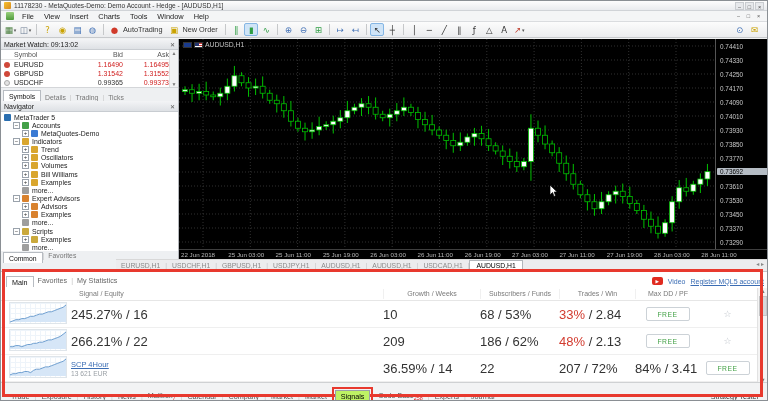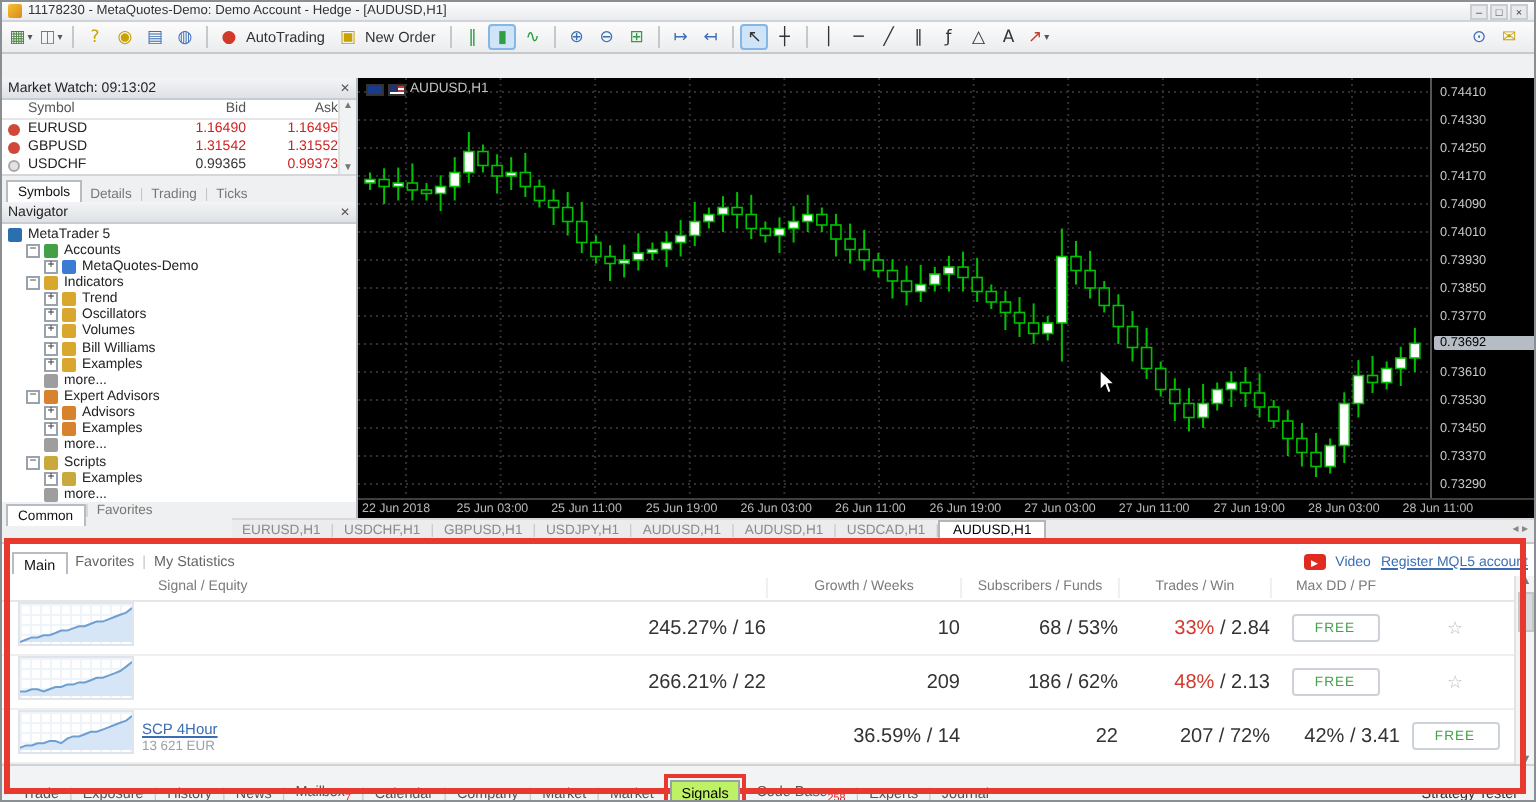--- a/index.html
+++ b/index.html
@@ -89,21 +89,21 @@
   .sigrid{display:grid;grid-template-columns:70px 1fr 97px 79px 76px 65px 55px 14px;align-items:center;}
   .sig-header{height:14px;font-size:7px;color:#7a7a7a;border-bottom:1px solid #e6e6e6;}
   .sig-header .c{text-align:center;border-left:1px solid #f0f0f0;height:10px;line-height:10px;}
   .sig-header .l{padding-left:8px;}
   .sig-row{height:27px;border-bottom:1px solid #efefef;}
   .thumb{margin-left:8px;width:58px;height:22px;border:1px solid #dfe5ea;background-color:#fff;
          background-image:linear-gradient(#eef4fa 1px,transparent 1px),linear-gradient(90deg,#eef4fa 1px,transparent 1px);
          background-size:5px 5px;}
   .sig-name{color:#3b6db4;font-size:7.5px;text-decoration:underline;}
   .sig-equity{color:#9aa0a6;font-size:6.7px;margin-top:1px;}
-  .sig-val{font-size:10px;color:#333;text-align:right;}
+  .sig-val{font-size:13px;color:#333;text-align:left;}
   .dd-red{color:#d23b2f;}
   .free-btn{width:44px;height:14px;margin:0 auto;background:#fff;border:1px solid #ccd2d7;border-radius:2px;
             color:#44a248;font-size:6.8px;letter-spacing:.5px;display:flex;align-items:center;justify-content:center;}
   .star{color:#b9bfc6;font-size:9px;text-align:center;}
   .sig-scroll{position:absolute;right:1px;top:16px;width:11px;height:95px;background:#f4f4f4;border-left:1px solid #e2e2e2;
               font-size:5.5px;color:#777;}
   .sig-scroll .up{position:absolute;top:0;left:0;right:0;text-align:center;}
   .sig-scroll .dn{position:absolute;bottom:0;left:0;right:0;text-align:center;}
   .sig-scroll .th{position:absolute;top:8px;left:1px;right:1px;height:20px;background:#d7d9db;border:1px solid #c4c6c8;}
   
@@ -127,20 +127,37 @@
   <div class="titlebar">
     <span class="appicon"></span>
     <span class="nowrap">11178230 - MetaQuotes-Demo: Demo Account - Hedge - [AUDUSD,H1]</span>
     <span class="winctl">
       <span>–</span>
       <span>□</span>
       <span>×</span>
     </span>
   </div>
 
+  <div class="menubar">
+    <span class="chartico"></span>
+    <span style="display:flex;">
+        <span class="menuitem">File</span>
+        <span class="menuitem">View</span>
+        <span class="menuitem">Insert</span>
+        <span class="menuitem">Charts</span>
+        <span class="menuitem">Tools</span>
+        <span class="menuitem">Window</span>
+        <span class="menuitem">Help</span>
+      </span>
+    <span class="menu-right">
+      <span>–</span>
+      <span>□</span>
+      <span>×</span>
+    </span>
+  </div>
 
   <div class="toolbar">
       <span class="tbicon">
         <span style="color: rgb(74, 127, 63);">▦</span>
         <span class="dd">▾</span>
       </span>
       <span class="tbicon">
         <span style="color: rgb(107, 124, 147);">◫</span>
         <span class="dd">▾</span>
       </span>
@@ -675,21 +692,21 @@
                 <polygon points="0,19 0.0,17.9 2.9,16.7 5.9,16.7 8.8,15.6 11.8,15.6 14.7,14.5 17.7,14.5 20.6,15.6 23.6,13.3 26.5,12.2 29.5,12.2 32.4,11.1 35.4,9.9 38.3,9.9 41.3,8.8 44.2,7.7 47.2,6.5 50.1,5.4 53.1,4.3 56.0,2.0 56,19" fill="#d6e6f7"></polygon>
                 <polyline points="0.0,17.9 2.9,16.7 5.9,16.7 8.8,15.6 11.8,15.6 14.7,14.5 17.7,14.5 20.6,15.6 23.6,13.3 26.5,12.2 29.5,12.2 32.4,11.1 35.4,9.9 38.3,9.9 41.3,8.8 44.2,7.7 47.2,6.5 50.1,5.4 53.1,4.3 56.0,2.0 " fill="none" stroke="#6f9fd0"></polyline>
               </svg></span></span>
           <span>
             <div class="sig-name">SCP 4Hour</div>
             <div class="sig-equity">13 621 EUR</div>
           </span>
           <span class="sig-val">36.59% / 14</span>
           <span class="sig-val">22</span>
           <span class="sig-val">207 / 72%</span>
-          <span class="sig-val"><span>42%</span><span> / 3.41</span></span>
+          <span class="sig-val"><span>84%</span><span> / 3.41</span></span>
           <span>
             <div class="free-btn">FREE</div>
           </span>
           <span class="star">☆</span>
         </div>
       </div>
     <div class="sig-scroll">
       <span class="up">▲</span>
       <span class="th"></span>
       <span class="dn">▼</span>

